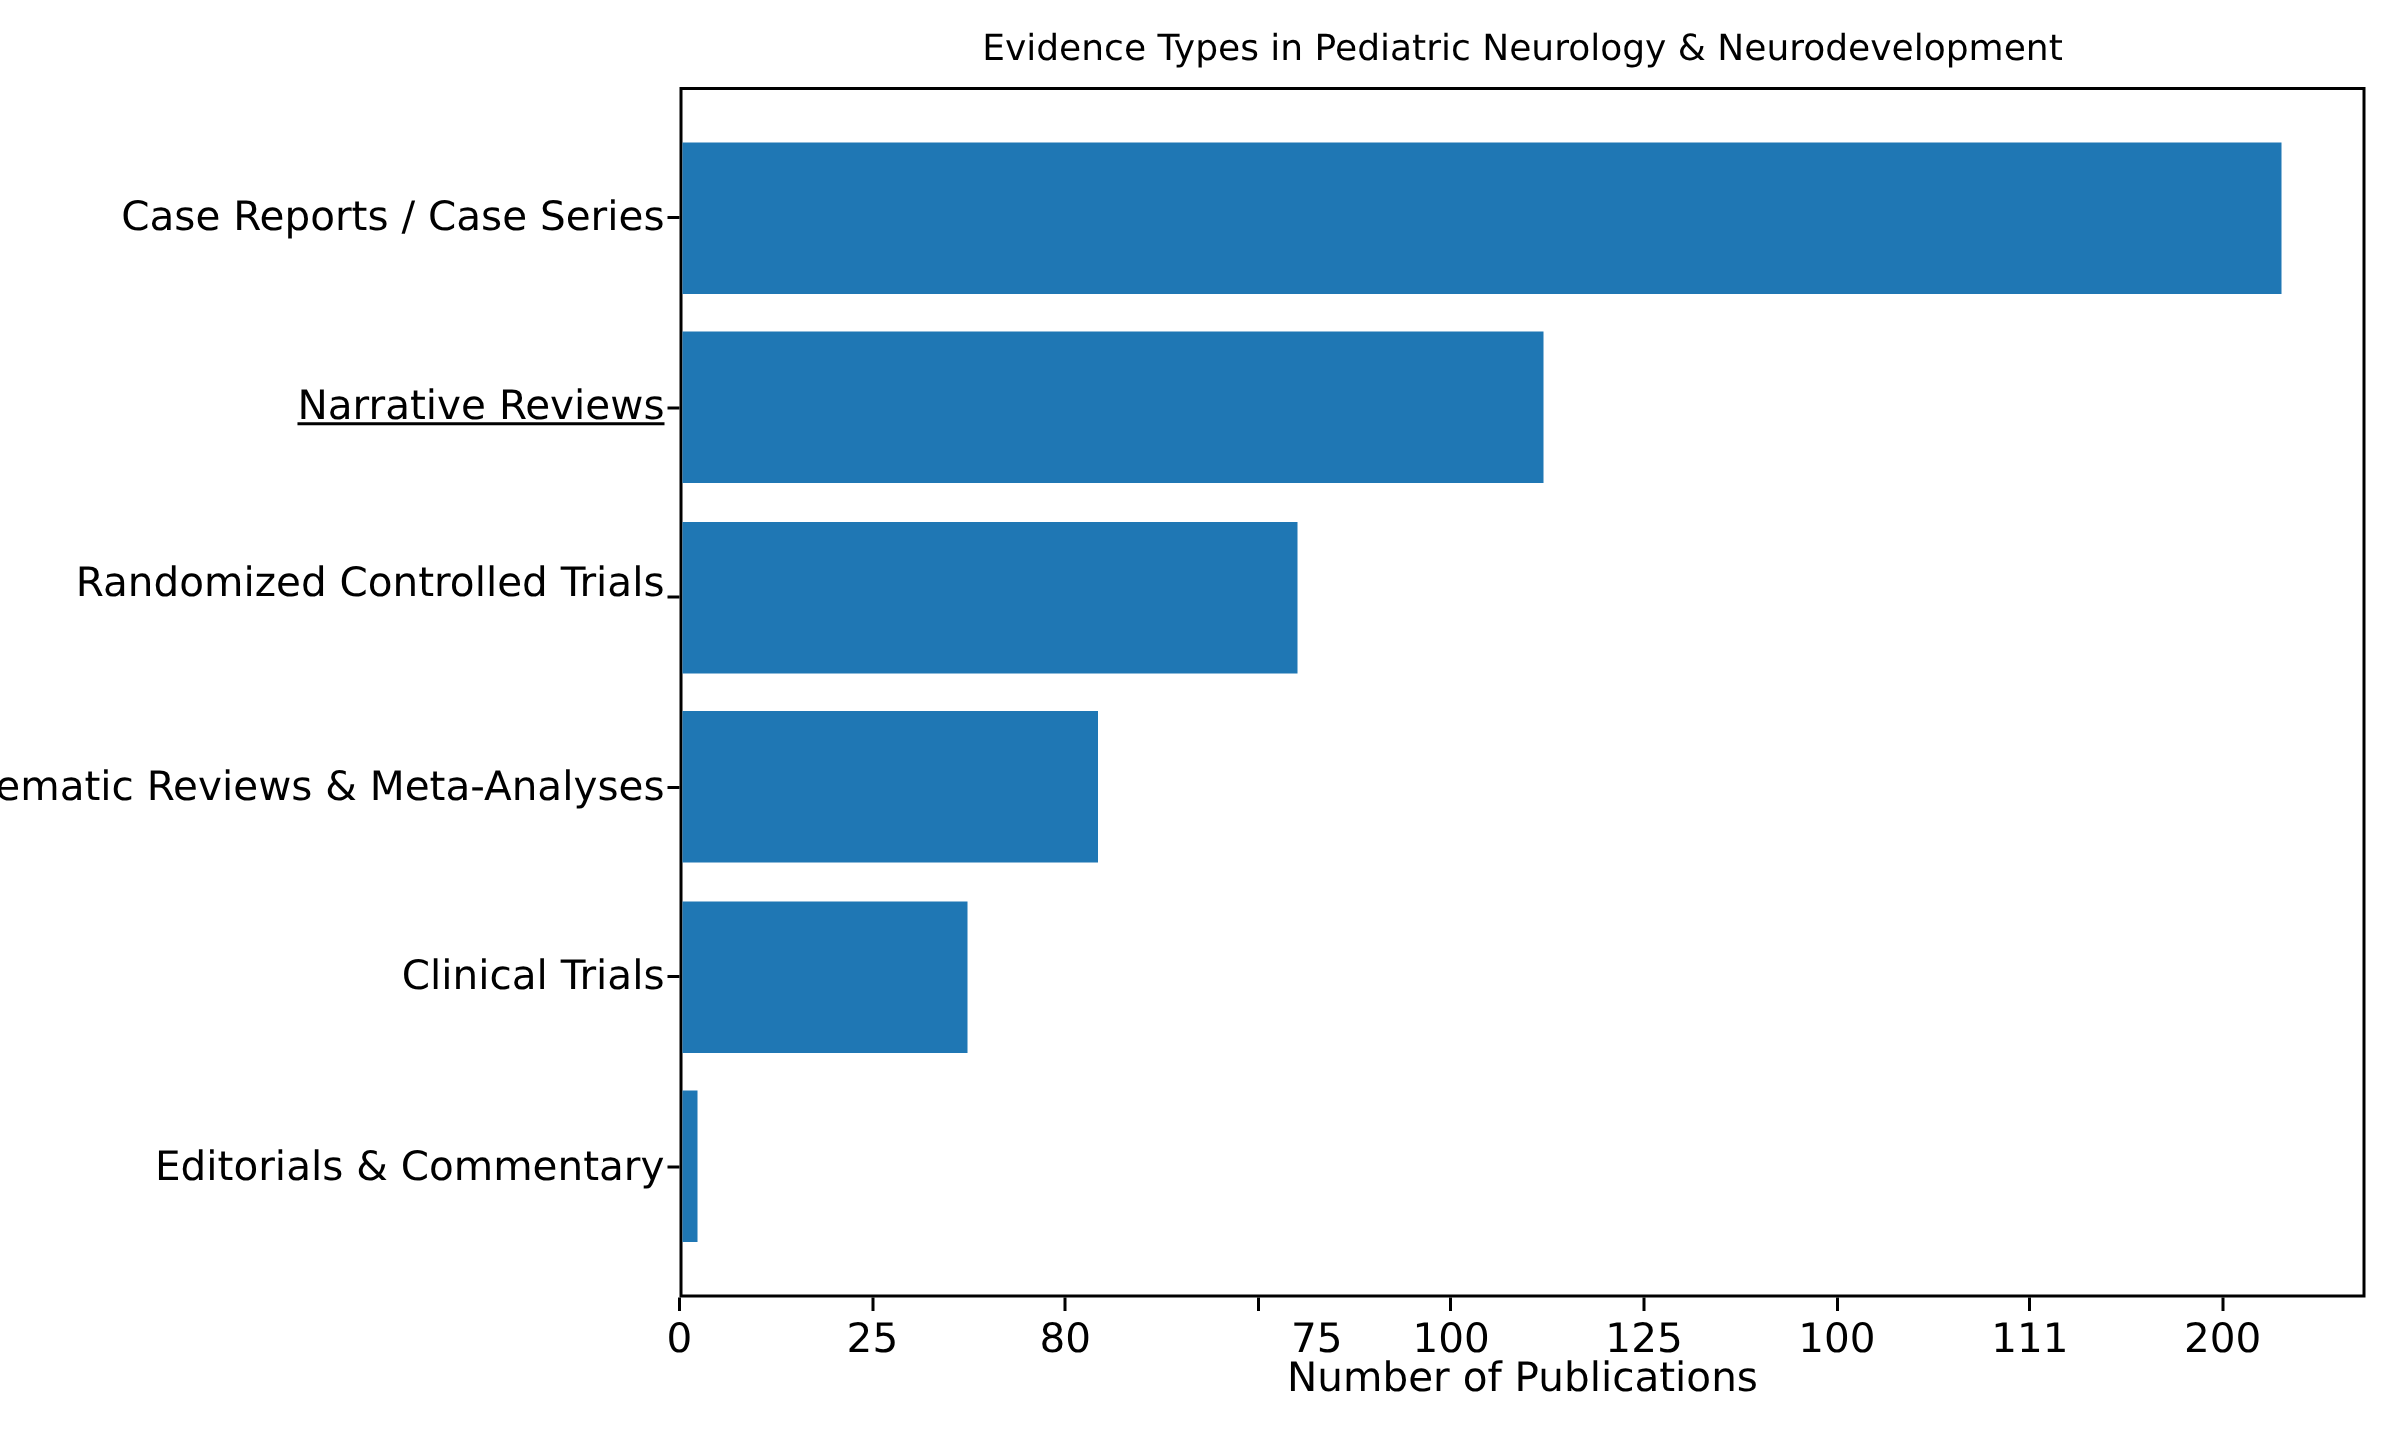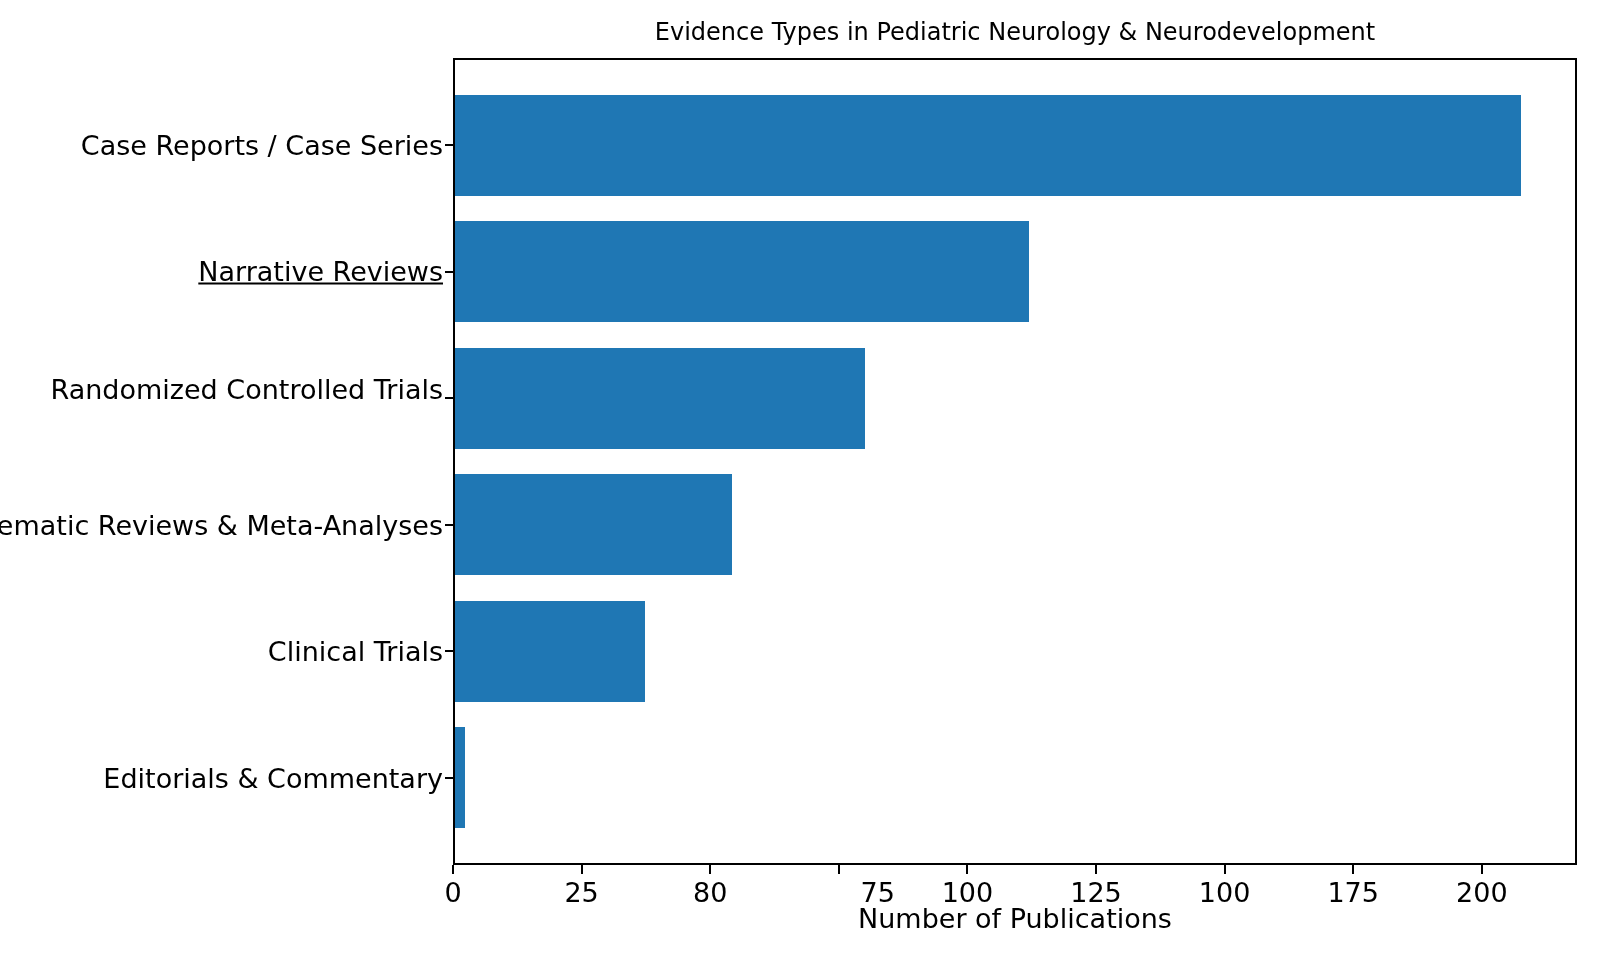--- a/index.html
+++ b/index.html
@@ -125,21 +125,21 @@
       <div class="xtick-label" style="left: 22.8833%;">80</div>
       <div class="xtick-mark" style="left: 34.3249%;"></div>
       <div class="xtick-label" style="left: 34.3249%; margin-left: 39px;">75</div>
       <div class="xtick-mark" style="left: 45.7666%;"></div>
       <div class="xtick-label" style="left: 45.7666%;">100</div>
       <div class="xtick-mark" style="left: 57.2082%;"></div>
       <div class="xtick-label" style="left: 57.2082%;">125</div>
       <div class="xtick-mark" style="left: 68.6499%;"></div>
       <div class="xtick-label" style="left: 68.6499%;">100</div>
       <div class="xtick-mark" style="left: 80.0915%;"></div>
-      <div class="xtick-label" style="left: 80.0915%;">175</div>
+      <div class="xtick-label" style="left: 80.0915%;">111</div>
       <div class="xtick-mark" style="left: 91.5332%;"></div>
       <div class="xtick-label" style="left: 91.5332%;">200</div>
     </div>
 
   <div class="xlabel">Number of Publications</div>
 <div class="ytick" style="left: 445px; top: 144.3px;"></div>
     <div class="ytick" style="left: 445px; top: 270.8px;"></div>
     <div class="ytick" style="left: 445px; top: 397.3px;"></div>
     <div class="ytick" style="left: 445px; top: 523.8px;"></div>
     <div class="ytick" style="left: 445px; top: 650.3px;"></div>

